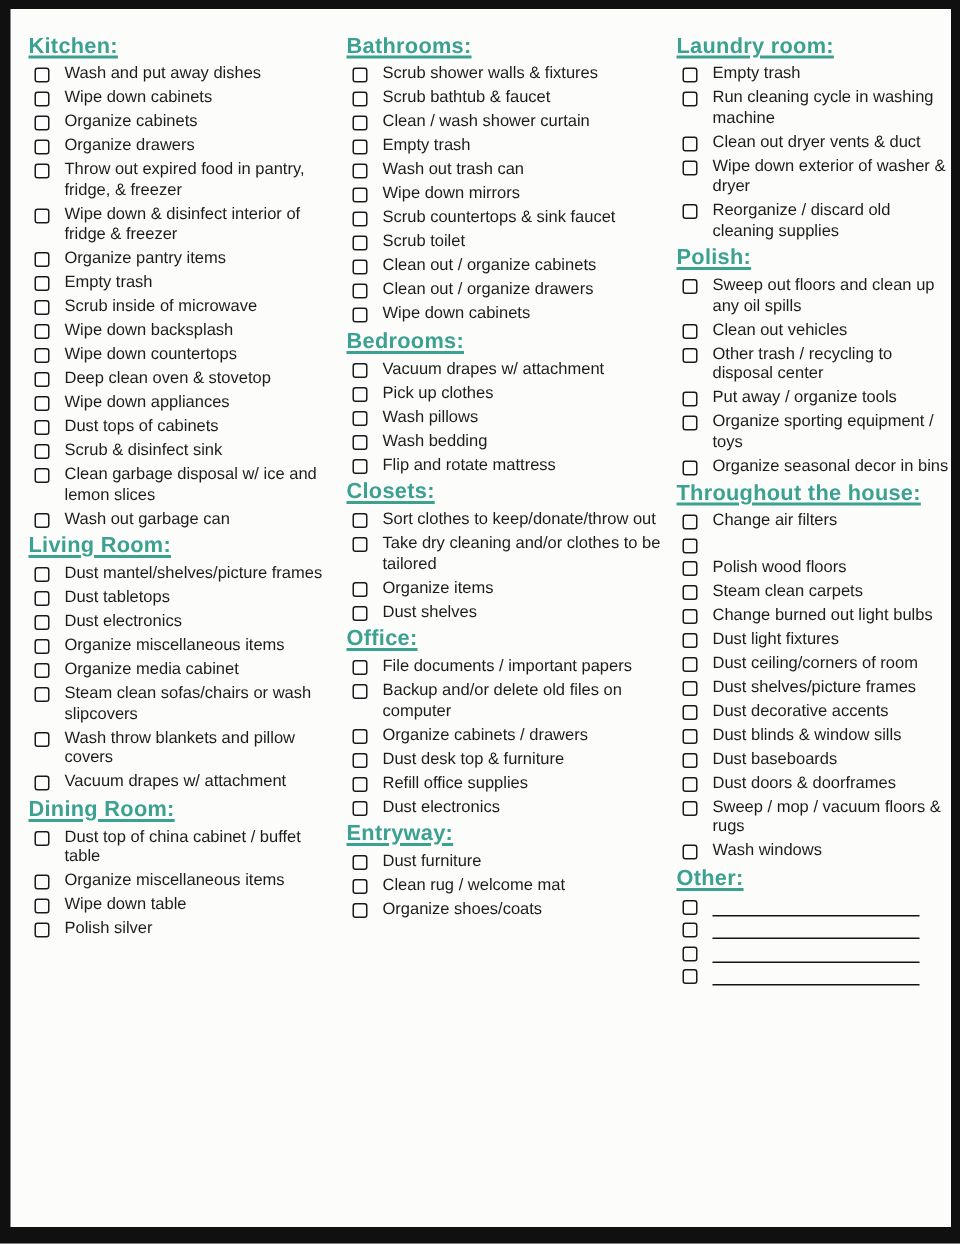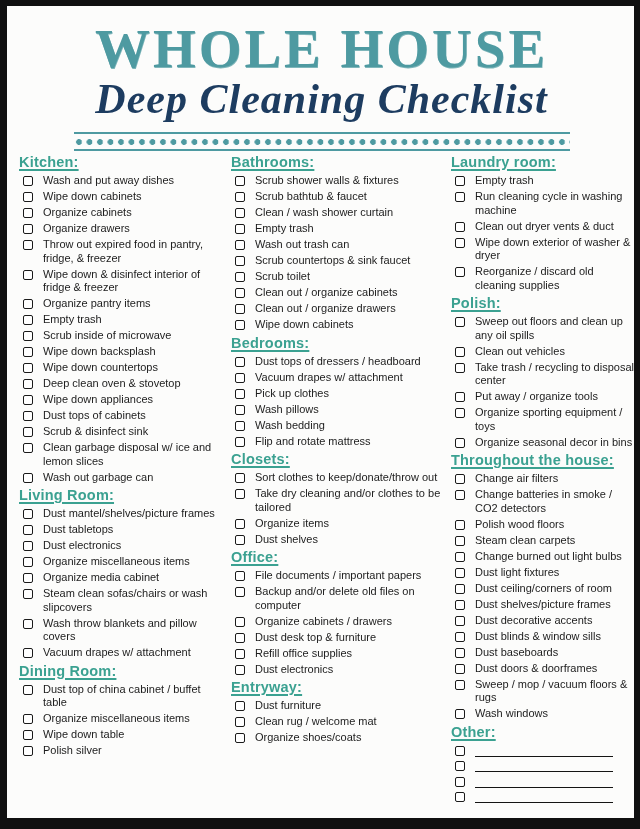--- a/index.html
+++ b/index.html
@@ -97,25 +97,20 @@
     height:11px;
     border-bottom:1.8px solid #141414;
     margin-top:1px;
   }
 </style>
 </head>
 <body>
 
 <div class="frame">
   <div class="page">
-    <div class="header">
-      <div class="title">WHOLE HOUSE</div>
-      <div class="subtitle">Deep Cleaning Checklist</div>
-      <div class="divider"></div>
-    </div>
     <div class="columns">
         <div class="column">
           <div class="section-heading">Kitchen:</div>
           <div>
             <div class="item">
               <span class="checkbox"></span>
               <span class="item-text">Wash and put away dishes</span>
             </div>
             <div class="item">
               <span class="checkbox"></span>
@@ -255,20 +250,24 @@
             <div class="item">
               <span class="checkbox"></span>
               <span class="item-text">Empty trash</span>
             </div>
             <div class="item">
               <span class="checkbox"></span>
               <span class="item-text">Wash out trash can</span>
             </div>
             <div class="item">
               <span class="checkbox"></span>
+              <span class="item-text">Wipe down mirrors</span>
+            </div>
+            <div class="item">
+              <span class="checkbox"></span>
               <span class="item-text">Scrub countertops &amp; sink faucet</span>
             </div>
             <div class="item">
               <span class="checkbox"></span>
               <span class="item-text">Scrub toilet</span>
             </div>
             <div class="item">
               <span class="checkbox"></span>
               <span class="item-text">Clean out / organize cabinets</span>
             </div>
@@ -276,24 +275,20 @@
               <span class="checkbox"></span>
               <span class="item-text">Clean out / organize drawers</span>
             </div>
             <div class="item">
               <span class="checkbox"></span>
               <span class="item-text">Wipe down cabinets</span>
             </div>
           </div>
           <div class="section-heading">Bedrooms:</div>
           <div>
-            <div class="item">
-              <span class="checkbox"></span>
-              <span class="item-text">Dust tops of dressers / headboard</span>
-            </div>
             <div class="item">
               <span class="checkbox"></span>
               <span class="item-text">Vacuum drapes w/ attachment</span>
             </div>
             <div class="item">
               <span class="checkbox"></span>
               <span class="item-text">Pick up clothes</span>
             </div>
             <div class="item">
               <span class="checkbox"></span>
@@ -399,21 +394,21 @@
             <div class="item">
               <span class="checkbox"></span>
               <span class="item-text">Sweep out floors and clean up any oil spills</span>
             </div>
             <div class="item">
               <span class="checkbox"></span>
               <span class="item-text">Clean out vehicles</span>
             </div>
             <div class="item">
               <span class="checkbox"></span>
-              <span class="item-text">Take trash / recycling to disposal center</span>
+              <span class="item-text">Other trash / recycling to disposal center</span>
             </div>
             <div class="item">
               <span class="checkbox"></span>
               <span class="item-text">Put away / organize tools</span>
             </div>
             <div class="item">
               <span class="checkbox"></span>
               <span class="item-text">Organize sporting equipment / toys</span>
             </div>
             <div class="item">
@@ -422,21 +417,20 @@
             </div>
           </div>
           <div class="section-heading">Throughout the house:</div>
           <div>
             <div class="item">
               <span class="checkbox"></span>
               <span class="item-text">Change air filters</span>
             </div>
             <div class="item">
               <span class="checkbox"></span>
-              <span class="item-text">Change batteries in smoke / CO2 detectors</span>
             </div>
             <div class="item">
               <span class="checkbox"></span>
               <span class="item-text">Polish wood floors</span>
             </div>
             <div class="item">
               <span class="checkbox"></span>
               <span class="item-text">Steam clean carpets</span>
             </div>
             <div class="item">

